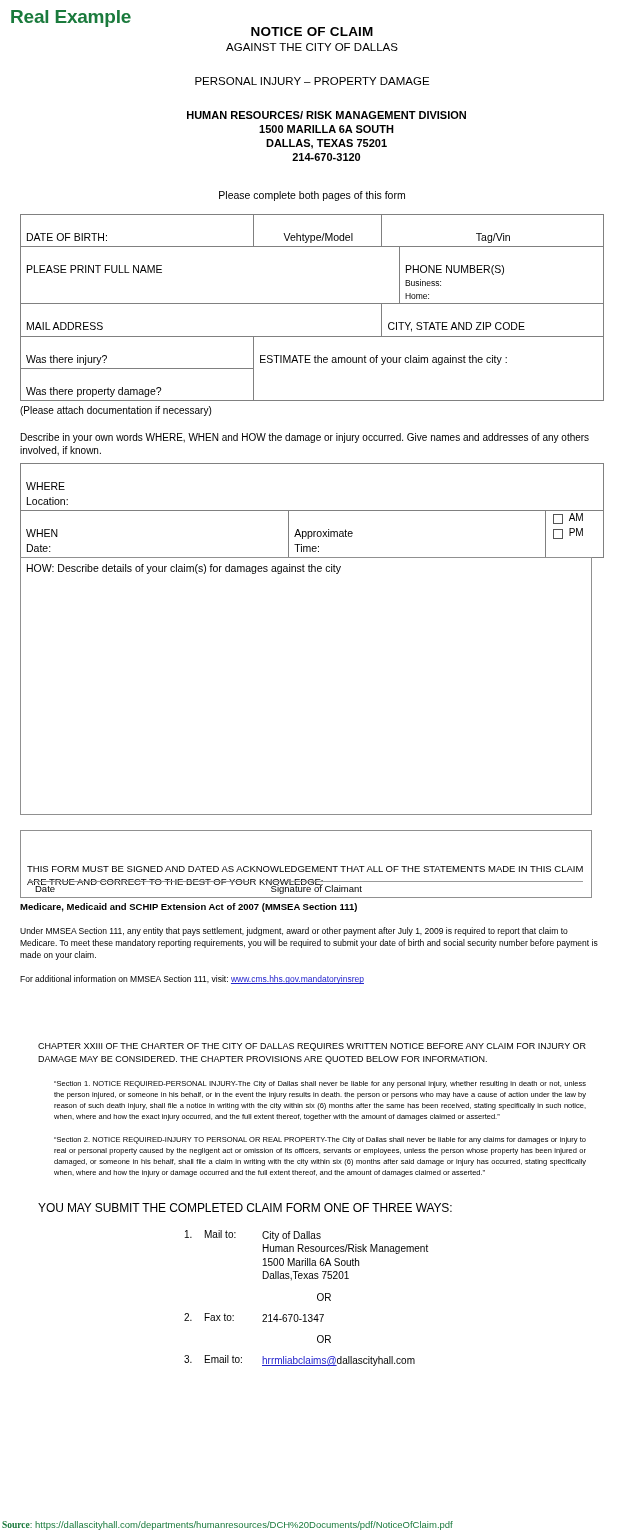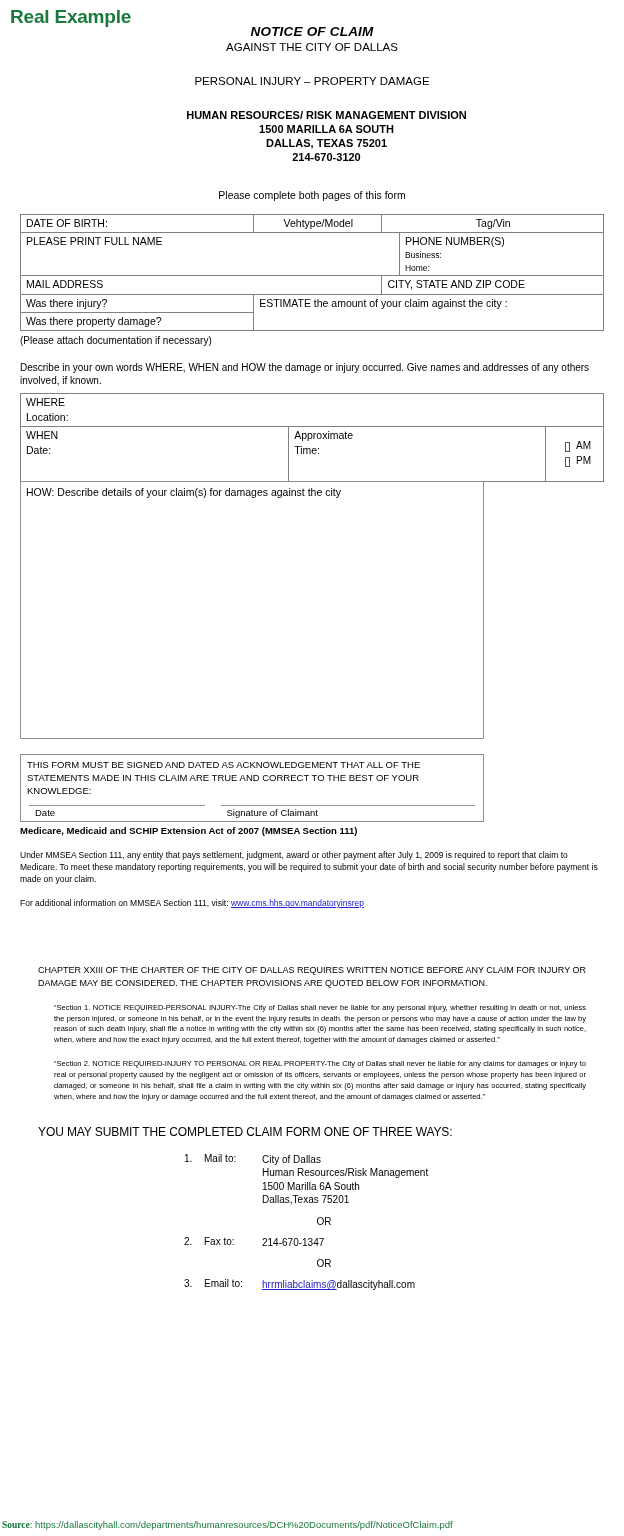--- a/index.html
+++ b/index.html
@@ -35,21 +35,20 @@
     width: 624px;
   }
 
   .center { text-align: center; }
 
   .h-title {
     font-size: 13.5px;
     font-weight: bold;
     letter-spacing: 0.2px;
     margin: 0 0 2px 0;
-    font-style: italic;
   }
   .h-sub {
     font-size: 11.5px;
     margin: 0;
   }
   .h-line2 {
     font-size: 11.5px;
     margin: 22px 0 0 0;
   }
   .h-file {
@@ -74,21 +73,21 @@
     width: 584px;
   }
   table.form {
     border-collapse: collapse;
     width: 100%;
     table-layout: fixed;
   }
   table.form td {
     border: 1px solid #808080;
     font-size: 10.5px;
-    padding: 2px 4px 2px 5px;
+    padding: 16px 4px 2px 5px;
     vertical-align: top;
     line-height: 1.25;
   }
 
   .cell-sm { font-size: 8.5px; }
   .pad-b-20 { padding-bottom: 20px; }
 
   .note {
     font-size: 10px;
     margin: 4px 20px 0 20px;
@@ -98,21 +97,21 @@
     margin: 15px 20px 5px 20px;
     line-height: 1.35;
   }
 
   
   .sub { display: block; }
   .sub + .sub { margin-top: 2px; }
 
   .ampm-cell {
     width: 58px;
-    padding: 12px !important;
+    padding: 0 !important;
   }
   .ampm-row {
     display: flex;
     align-items: center;
     gap: 6px;
     height: 15px;
     padding-left: 7px;
     font-size: 10px;
   }
   .ampm-row + .ampm-row { border-top: none; }
@@ -121,29 +120,29 @@
     height: 8px;
     border: 1px solid #555;
     display: inline-block;
     background: #fff;
   }
 
   .box {
     border: 1px solid #909090;
     box-sizing: border-box;
     margin: 0 20px;
-    width: 464px;
+    width: 572px;
     font-size: 10.5px;
     padding: 4px 5px;
   }
   .box-how   { height: 258px; }
   .box-cont  { height: 125px; margin-top: 12px; }
   .box-sign  { height: 68px; margin-top: 15px; position: relative; padding: 4px 6px; }
 
-  .sign-text { font-size: 9.5px; line-height: 1.35; }
+  .sign-text { font-size: 9.5px; line-height: 1.35; margin-top: 28px; }
   .sign-lines {
     position: absolute;
     left: 8px;
     right: 8px;
     bottom: 3px;
     display: flex;
     gap: 16px;
   }
   .sign-col { flex: 1; }
   .sign-col.wide { flex: 1.45; }

